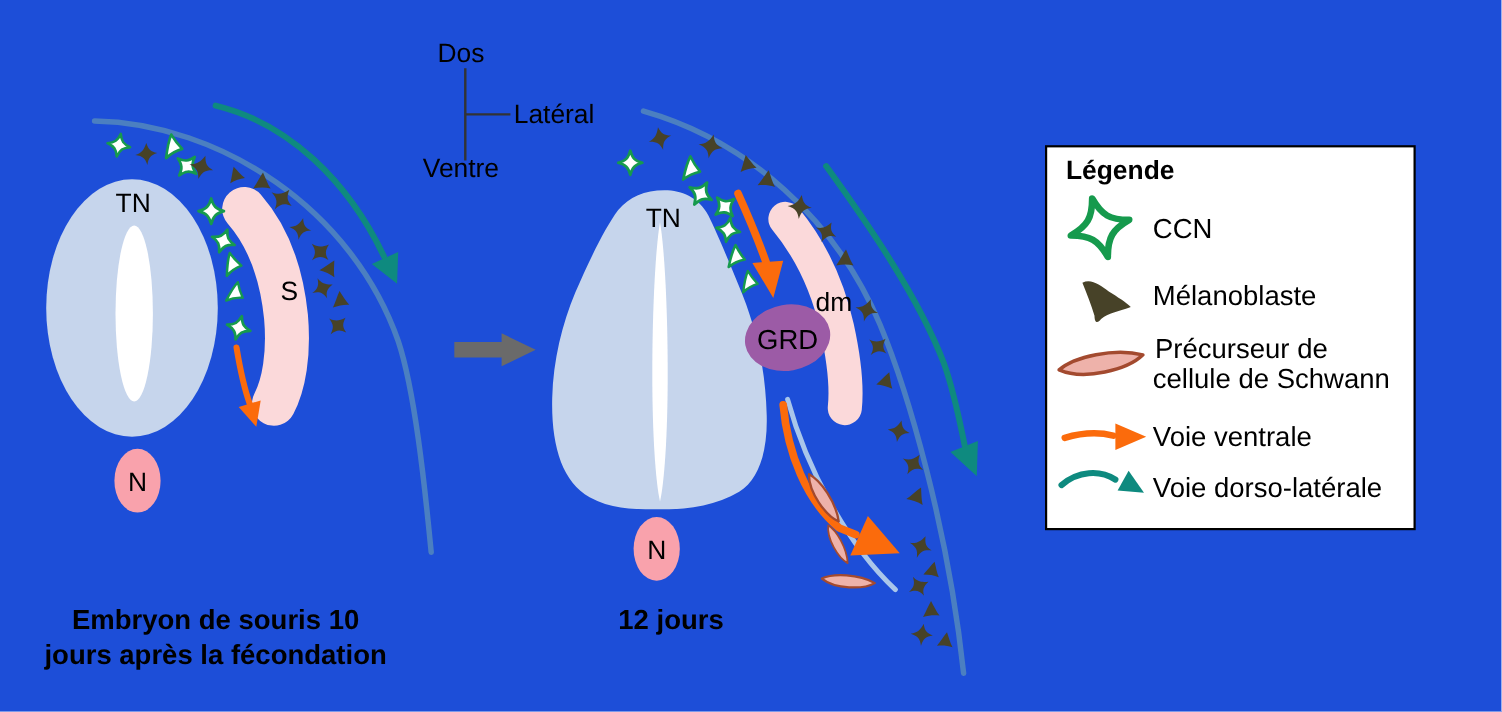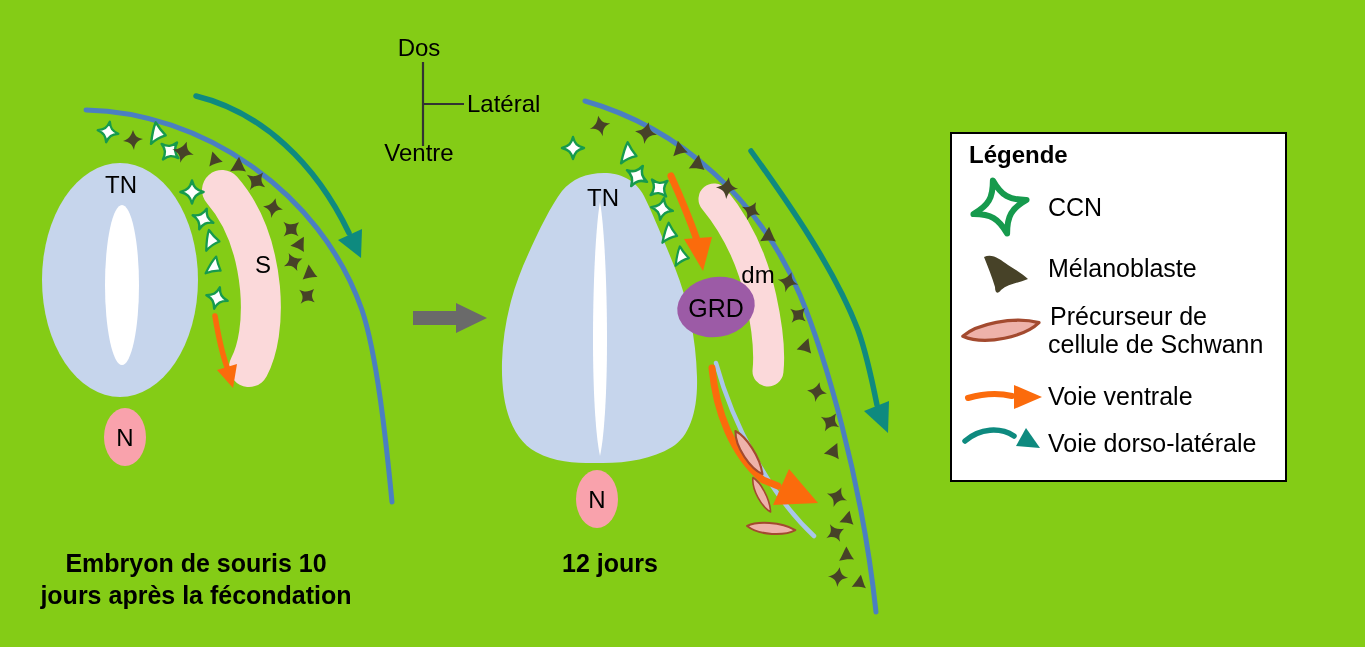--- a/index.html
+++ b/index.html
@@ -1,16 +1,16 @@
 <!DOCTYPE html>
 <html style="--c-neural-tube: #c6d5ec; --c-lumen: #ffffff; --c-somite: #fbd9da; --c-notochord: #f9a2ac; --c-drg: #9c5ba6; --c-epidermis-line: #4b7fc1; --c-nerve-line: #a9c6ea; --c-dorsolateral-teal: #0e8a7f; --c-ventral-orange: #fb6b0c; --c-ccn-green: #169a4d; --c-melanoblast-dark: #474228; --c-schwann-fill: #eeb2aa; --c-schwann-stroke: #a34a2f; --c-transition-gray: #6a6a6a; --c-legend-bg: #ffffff; --c-legend-border: #000000; --c-text: #000000;"><head>
 <meta charset="utf-8">
 <style>
   html,body{margin:0;padding:0;background:#fff;}
-  .stage{position:relative;width:1365px;height:647px;background:#84cc16;overflow:hidden;
+  .stage{position:relative;width:1365px;height:647px;background:#1d4ed8;overflow:hidden;
          font-family:"Liberation Sans",sans-serif;}
   svg{display:block;}
   text{font-family:"Liberation Sans",sans-serif;fill:var(--c-text,#000);}
   .t24{font-size:24px;}
   .t25{font-size:25px;}
   .bold{font-weight:700;}
   .mid{text-anchor:middle;}
 
   .ccn-shape{fill:#ffffff;stroke:var(--c-ccn-green);stroke-width:2.4;stroke-linejoin:round;}
   .mb-shape{fill:var(--c-melanoblast-dark);stroke:none;}

